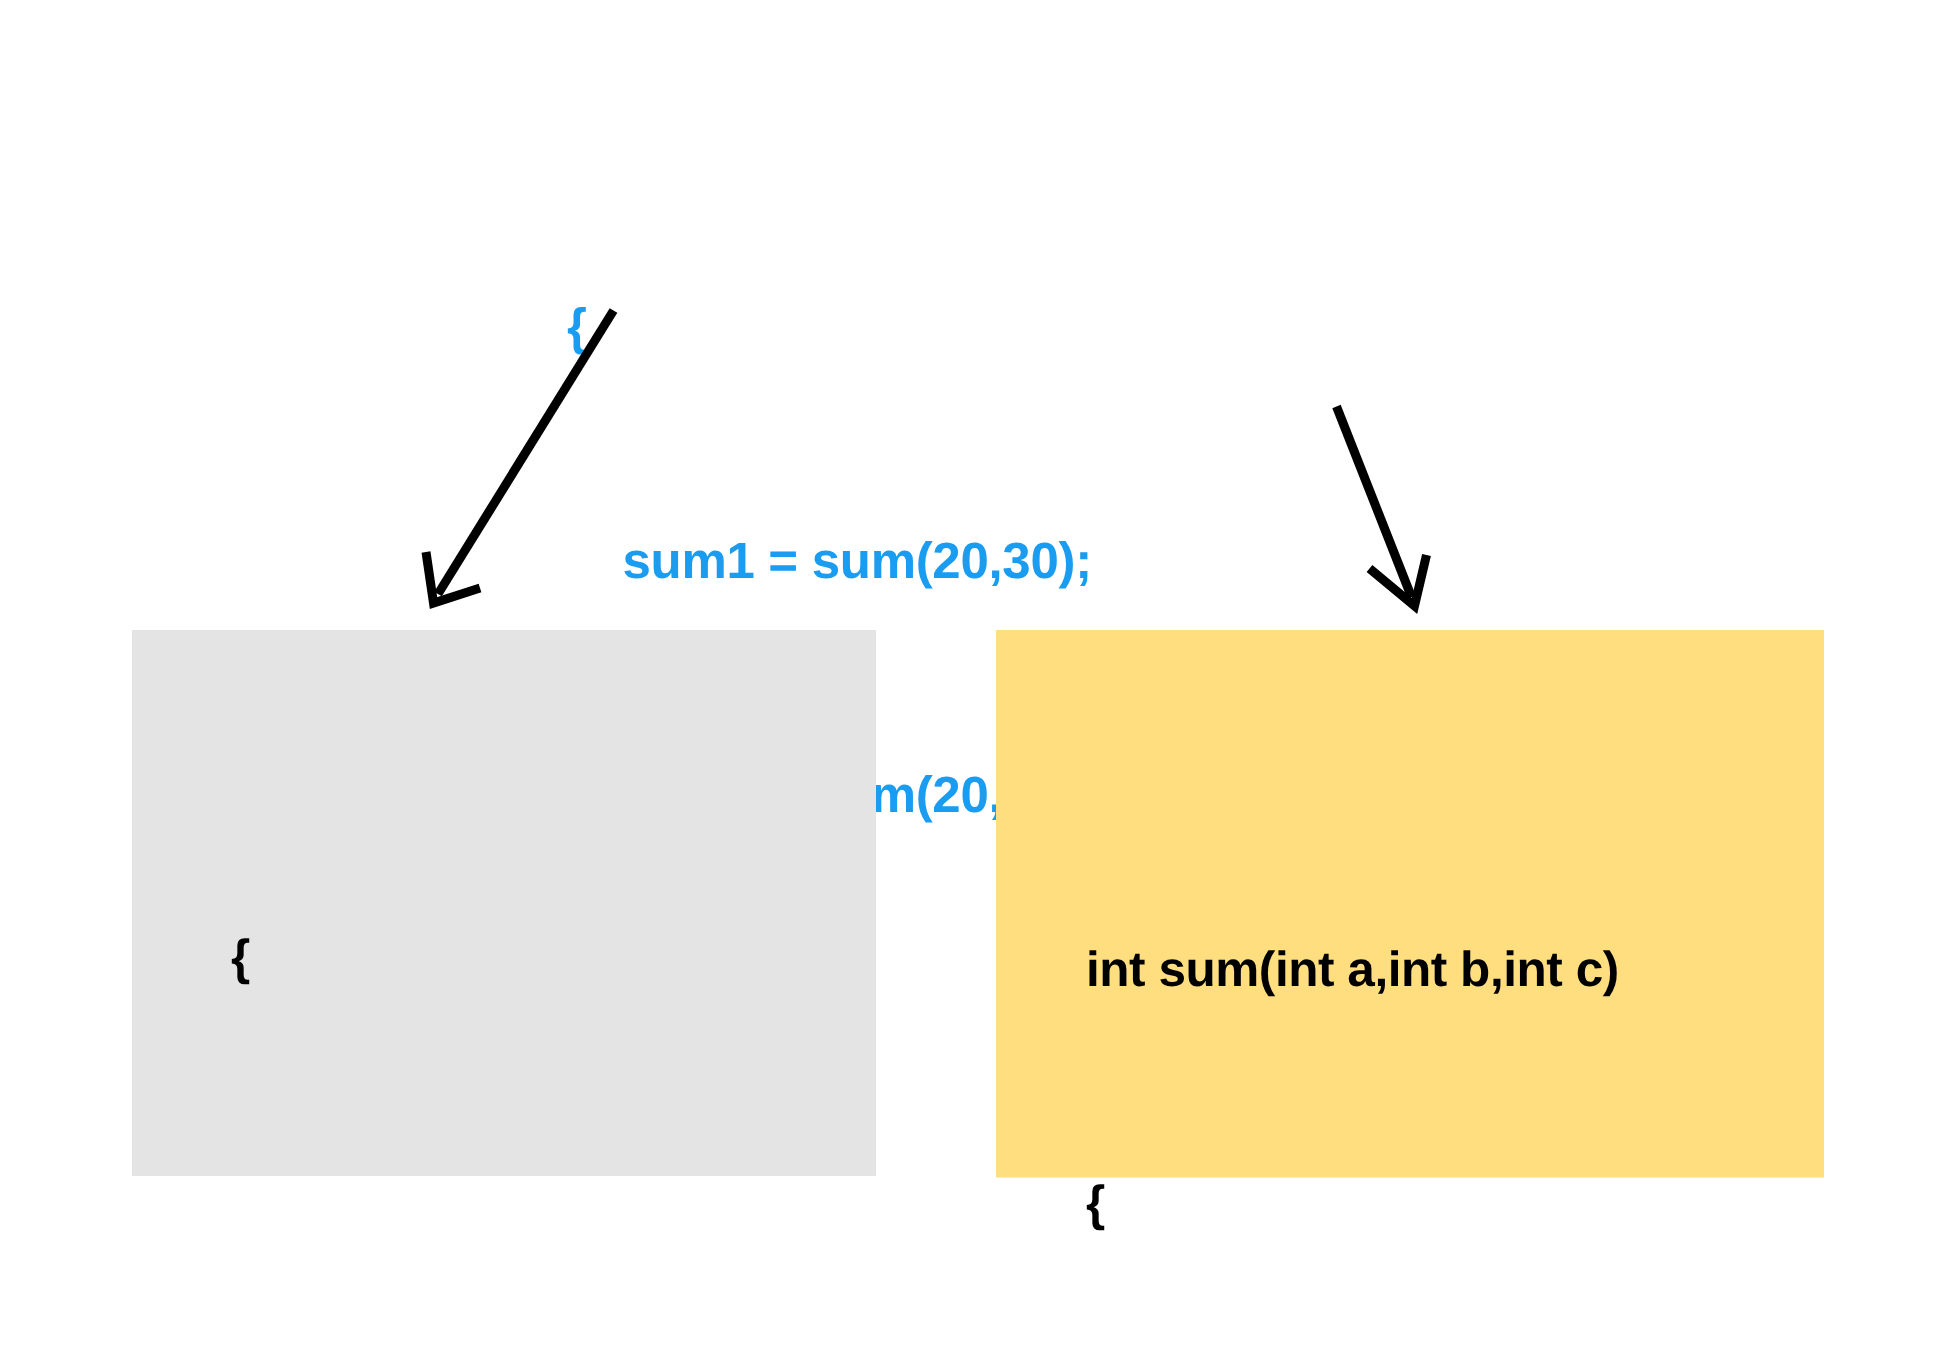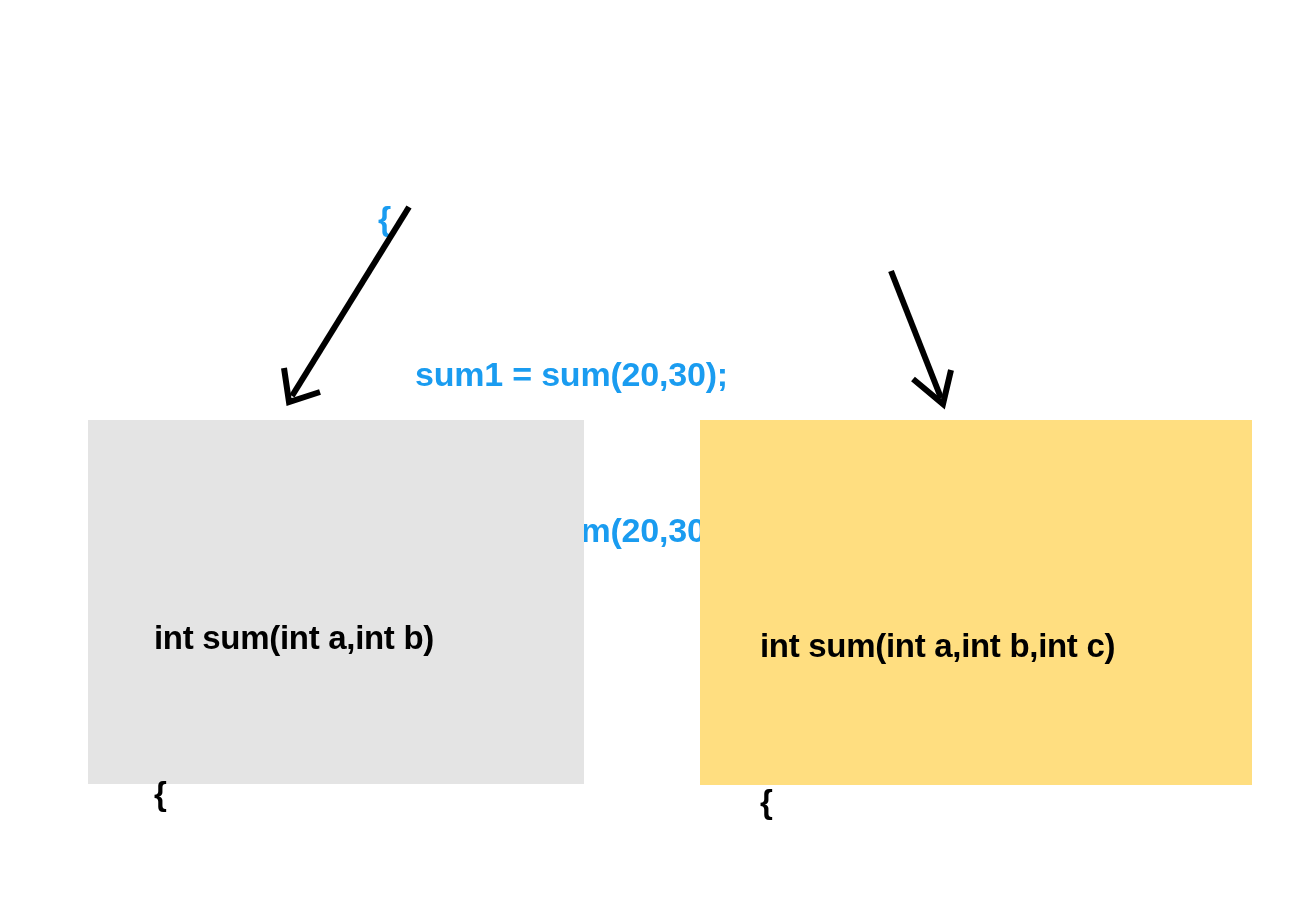--- a/index.html
+++ b/index.html
@@ -43,21 +43,21 @@
     box-sizing: border-box;
   }
   .fn-box.gray {
     left: 88px;
     top: 420px;
     width: 496px;
     height: 364px;
     background: #E4E4E4;
   }
   .fn-box.yellow {
-    left: 700px;
+    left: 664px;
     top: 420px;
     width: 552px;
     height: 365px;
     background: #FFDE80;
     padding-left: 17px;
   }
   .fn-code {
     position: absolute;
     color: #000000;
     font-family: "Liberation Sans", sans-serif;
@@ -106,21 +106,20 @@
     </g>
 
     <g>
       <line x1="891" y1="271" x2="941" y2="398" stroke="#000000" stroke-width="6" stroke-linecap="butt"></line>
       <polyline points="913,379 943,404 951,370" fill="none" stroke="#000000" stroke-width="6" stroke-linecap="butt" stroke-linejoin="miter"></polyline>
     </g>
   </svg>
 
   <div class="fn-box gray" style="background: rgb(228, 228, 228);">
     <div class="fn-code" style="color: rgb(0, 0, 0);">
-      <span class="code-line">int sum(int a,int b)</span>
       <span class="code-line">{</span>
       
       
     </div>
   </div>
 
   <div class="fn-box yellow" style="background: rgb(255, 222, 128);">
     <div class="fn-code" style="color: rgb(0, 0, 0);">
       <span class="code-line">int sum(int a,int b,int c)</span>
       <span class="code-line">{</span>

